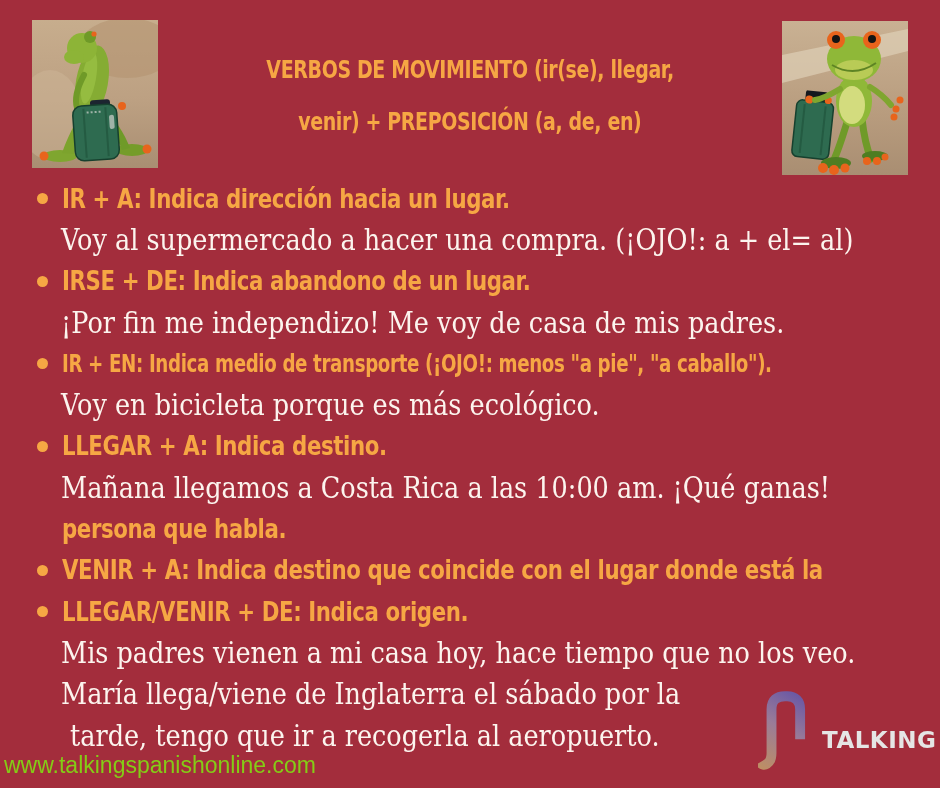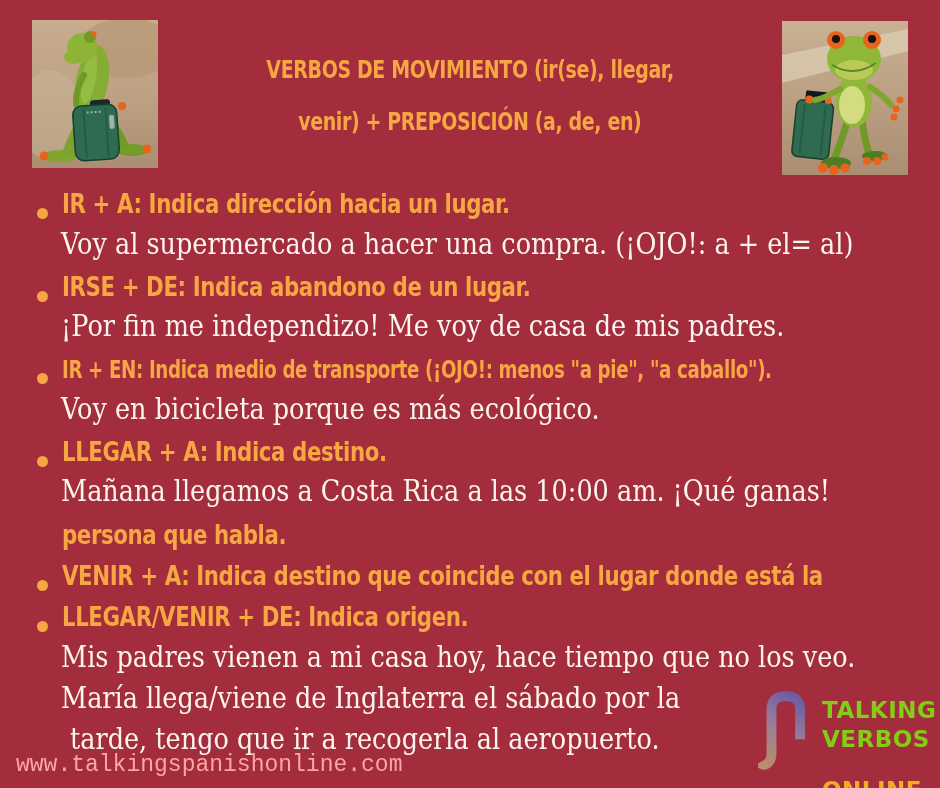--- a/index.html
+++ b/index.html
@@ -21,21 +21,21 @@
   }
   .title .tline{display:block;}
   .title .tline span{
     display:inline-block;white-space:nowrap;
     transform:scaleX(.76);transform-origin:center;
     letter-spacing:-.5px;
   }
 
   
   .content{position:absolute;left:30px;top:178px;width:906px;}
-  .row{height:41.3px;display:flex;align-items:flex-end;}
+  .row{height:41.3px;display:flex;align-items:center;}
   .dot{
     flex:0 0 auto;width:11px;height:11px;border-radius:50%;
     background:#F6A744;margin:0 14px 0 7px;
   }
   .rtext{
     font-weight:bold;font-size:26px;color:#F6A744;
     white-space:nowrap;letter-spacing:-.5px;
     transform:scaleX(.82);transform-origin:left center;
   }
   .rule-long .rtext{font-size:25px;transform:scaleX(.73);}
@@ -43,29 +43,29 @@
   .example{padding-left:31px;}
   .example-cont{padding-left:40px;}
   .etext{
     font-family:"DejaVu Serif",serif;font-size:29px;color:#FCF4EE;
     white-space:nowrap;
     transform:scaleX(.88);transform-origin:left center;
   }
 
   
   .watermark{
-    position:absolute;left:16px;top:752px;
-    font-family:Liberation Mono, monospace;font-size:23px;color:#fca5a5;
+    position:absolute;left:4px;top:752px;
+    font-family:Liberation Sans, sans-serif;font-size:23px;color:#84cc16;
   }
 
   
   .logo{position:absolute;left:758px;top:688px;display:flex;align-items:flex-start;}
   .logo-glyph{flex:0 0 auto;margin-right:12px;}
   .logo-text{font-weight:bold;font-size:23px;line-height:29px;letter-spacing:.5px;margin-top:8px;}
-  .lt-purple{color:#84cc16;}
+  .lt-purple{color:#e5e5e5;margin-top:30px;}
   .lt-gold{color:#EFAF1F;margin-top:22px;}
 </style>
 </head>
 <body>
 
 <div class="poster">
 
   <svg class="photo left" viewBox="0 0 126 148" role="img">
     <defs>
       <linearGradient id="sandL" x1="0" y1="0" x2="0" y2="1">

